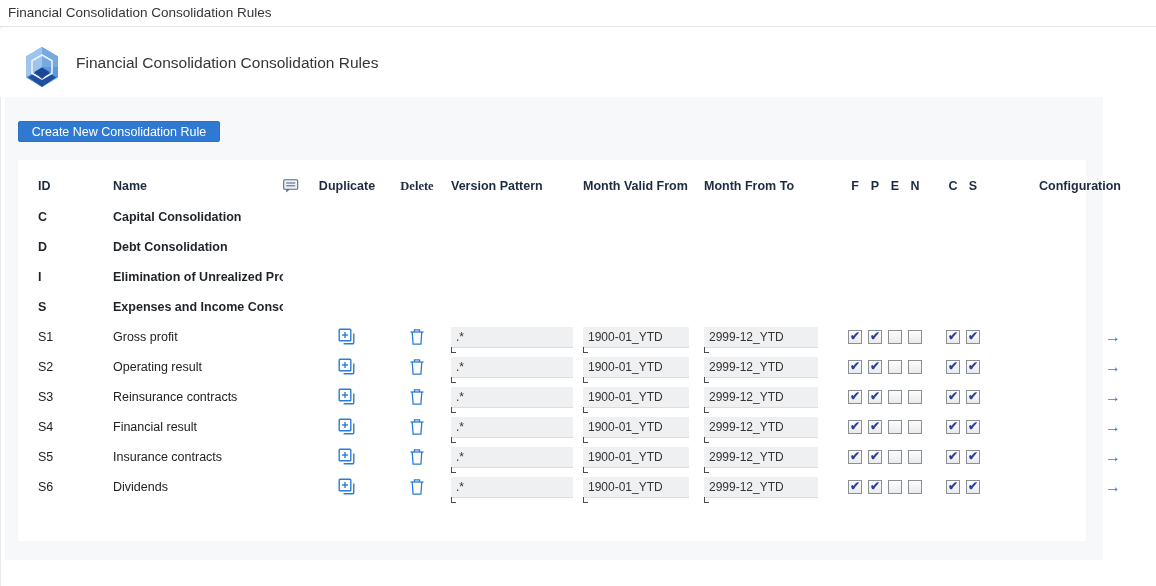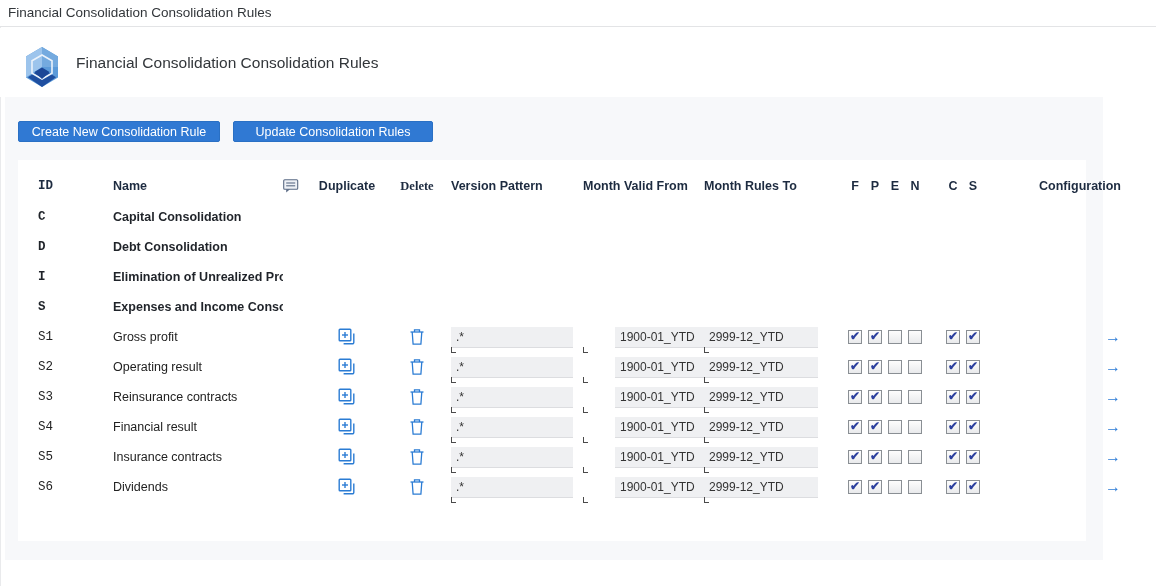--- a/index.html
+++ b/index.html
@@ -12,48 +12,48 @@
   .titlebar span { position:absolute; left:8px; top:5px; font-size:13.5px; color:#32363a; }
 
   
   .appheader { position:absolute; top:28px; left:0; width:1156px; height:69px; background:#fff; }
   .applogo { position:absolute; left:22px; top:18px; width:40px; height:42px; }
   .apptitle { position:absolute; left:76px; top:26px; font-size:15.5px; color:#32363a; }
 
   
   .panel { position:absolute; left:5px; top:97px; width:1098px; height:463px; background:#f7f8fa; }
 
-  .btnrow { position:absolute; left:13px; top:24px; display:flex; gap:13px; }
+  .btnrow { position:absolute; left:13px; top:24px; display:flex; gap:21px; }
   .btn { height:21px; border:1px solid #2a70c4; border-radius:2px; background:#3079d3; color:#fff; font-size:12.5px; font-family:"Liberation Sans",sans-serif; display:flex; align-items:center; justify-content:center; cursor:pointer; }
   .btn.create { width:202px; }
   .btn.update { width:200px; }
 
   
   .card { position:absolute; left:13px; top:63px; width:1068px; height:381px; background:#fff; }
 
   .trow { display:flex; align-items:center; height:30px; }
   .thead { height:24px; margin-top:14px; }
   .thead .cell { font-weight:bold; font-size:12.5px; color:#1d2b40; }
   .grouprow .c-id, .grouprow .c-name { font-weight:bold; color:#1f2329; }
 
   .cell { flex:none; font-size:12.5px; white-space:nowrap; }
-  .c-id   { width:60px; padding-left:20px;font-family:Liberation Mono, monospace; }
+  .c-id   { width:60px; padding-left:20px; }
   .c-name { width:170px; overflow:hidden;margin-left:35px; }
   .c-note { width:22px; }
   .c-dup  { width:84px; text-align:center; }
   .c-del  { width:56px; text-align:center;font-family:Liberation Serif, serif; }
   .c-ver  { width:138px; padding-left:6px; }
   .c-from { width:121px; }
   .c-to   { width:141px; }
   .c-flag { width:20px; text-align:center; }
   .c-gap  { width:18px; }
   .c-cfg  { width:138px; text-align:right; }
 
   .fld { position:relative; display:block; width:122px; height:21px; border:none; border-bottom:1px solid #dcdde0; background:#eff0f2; font-size:12px; color:#333; padding:0 5px; font-family:"Liberation Sans",sans-serif; outline:none; }
-  .c-from .fld { width:106px;margin-left:32px; }
+  .c-from .fld { width:106px; }
   .c-to .fld { width:114px; }
   .fldwrap { position:relative; display:inline-block; vertical-align:middle; }
   .fldwrap::after { content:""; position:absolute; left:0px; bottom:-5px; width:4px; height:5px; border-left:1px solid #4a4a4a; border-bottom:1px solid #4a4a4a; }
 
   .cb { display:inline-block; width:14px; height:14px; border:1px solid #8a8f94; background:linear-gradient(#fdfdfd,#e9eaec); position:relative; vertical-align:middle; cursor:pointer; }
   .cb.checked::after { content:"\2714"; position:absolute; left:1px; top:-2px; font-size:12px; font-weight:bold; color:#2b3f9e; }
 
   .iconbtn { display:inline-block; vertical-align:middle; cursor:pointer; line-height:0; }
   .cfg-arrow { color:#2e7cd6; font-size:16px; cursor:pointer; }
 
@@ -77,41 +77,40 @@
     <polygon points="20,9 30,14.7 30,27.3 20,33 10,27.3 10,14.7" fill="none" stroke="#eaf2fb" stroke-width="1.6"></polygon>
     <polygon points="20,21.5 27.5,26 20,33 12.5,26" fill="#1c4696"></polygon>
   </svg>
   <div class="apptitle">Financial Consolidation Consolidation Rules</div>
 </div>
 
 <div class="panel">
 
   <div class="btnrow">
     <button class="btn create">Create New Consolidation Rule</button>
-    <button class="btn update">Update Consolidation Rules</button>
   </div>
 
   <div class="card">
 
     <div class="trow thead">
       <div class="cell c-id">ID</div>
       <div class="cell c-name">Name</div>
       <div class="cell c-note noteicon">
         <svg width="16" height="15" viewBox="0 0 16 15">
           <rect x="0.7" y="0.7" width="14" height="9.6" rx="1" fill="#eef1f6" stroke="#5b6b85" stroke-width="1.1"></rect>
           <line x1="3.2" y1="4" x2="12.2" y2="4" stroke="#5b6b85" stroke-width="1.1"></line>
           <line x1="3.2" y1="6.8" x2="12.2" y2="6.8" stroke="#5b6b85" stroke-width="1.1"></line>
           <path d="M3.2 10.3 L3.2 13.6 L7 10.3 Z" fill="#5b6b85"></path>
         </svg>
       </div>
       <div class="cell c-dup">Duplicate</div>
       <div class="cell c-del">Delete</div>
       <div class="cell c-ver">Version Pattern</div>
       <div class="cell c-from">Month Valid From</div>
-      <div class="cell c-to">Month Rules To</div>
+      <div class="cell c-to">Month From To</div>
       <div class="cell c-flag">F</div>
       <div class="cell c-flag">P</div>
       <div class="cell c-flag">E</div>
       <div class="cell c-flag">N</div>
       <div class="cell c-gap"></div>
       <div class="cell c-flag">C</div>
       <div class="cell c-flag">S</div>
       <div class="cell c-cfg">Configuration</div>
     </div>
 

